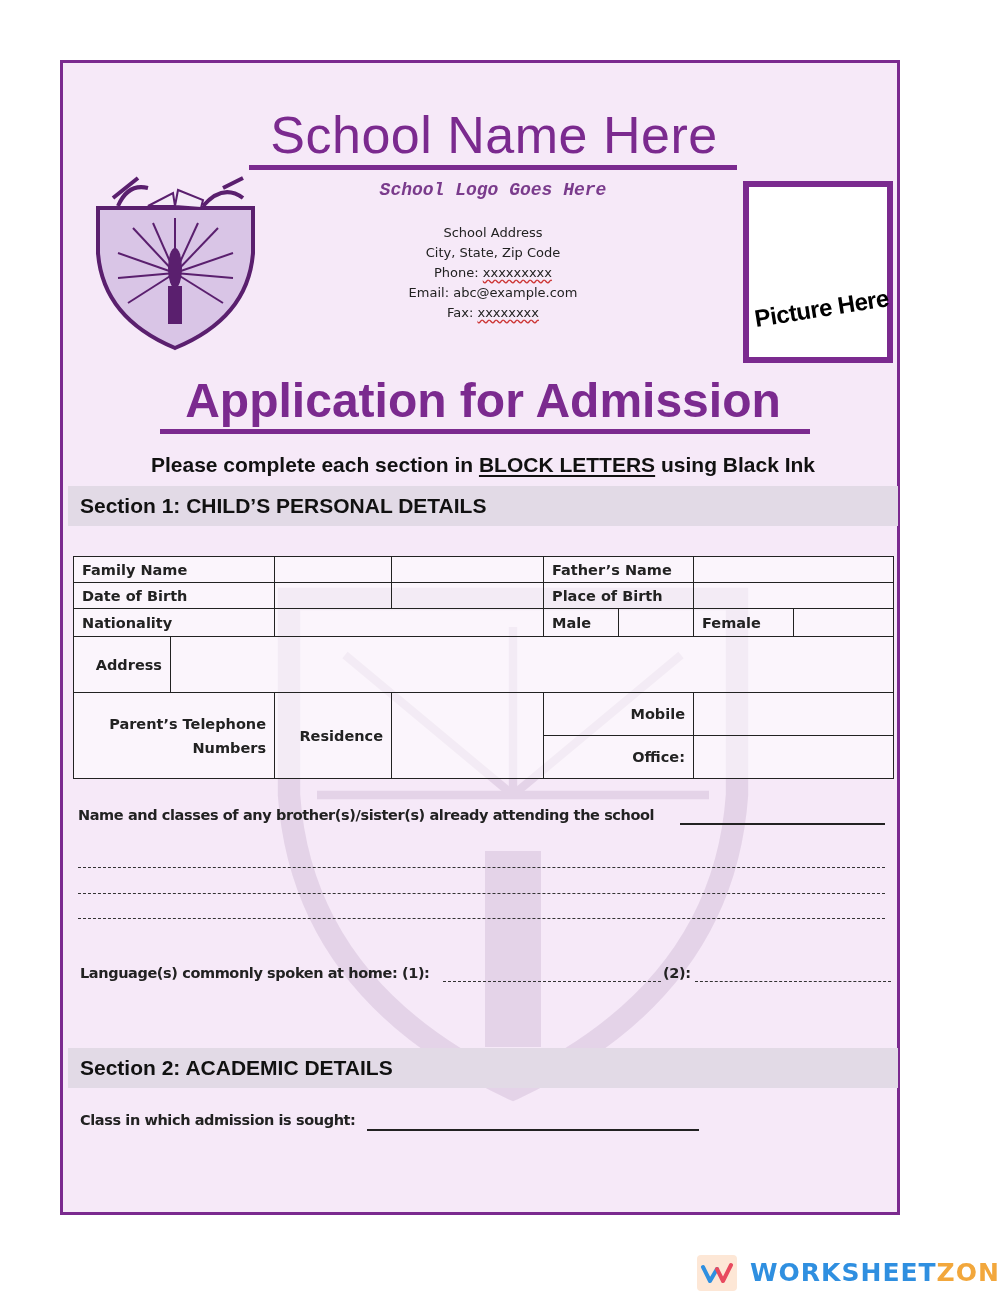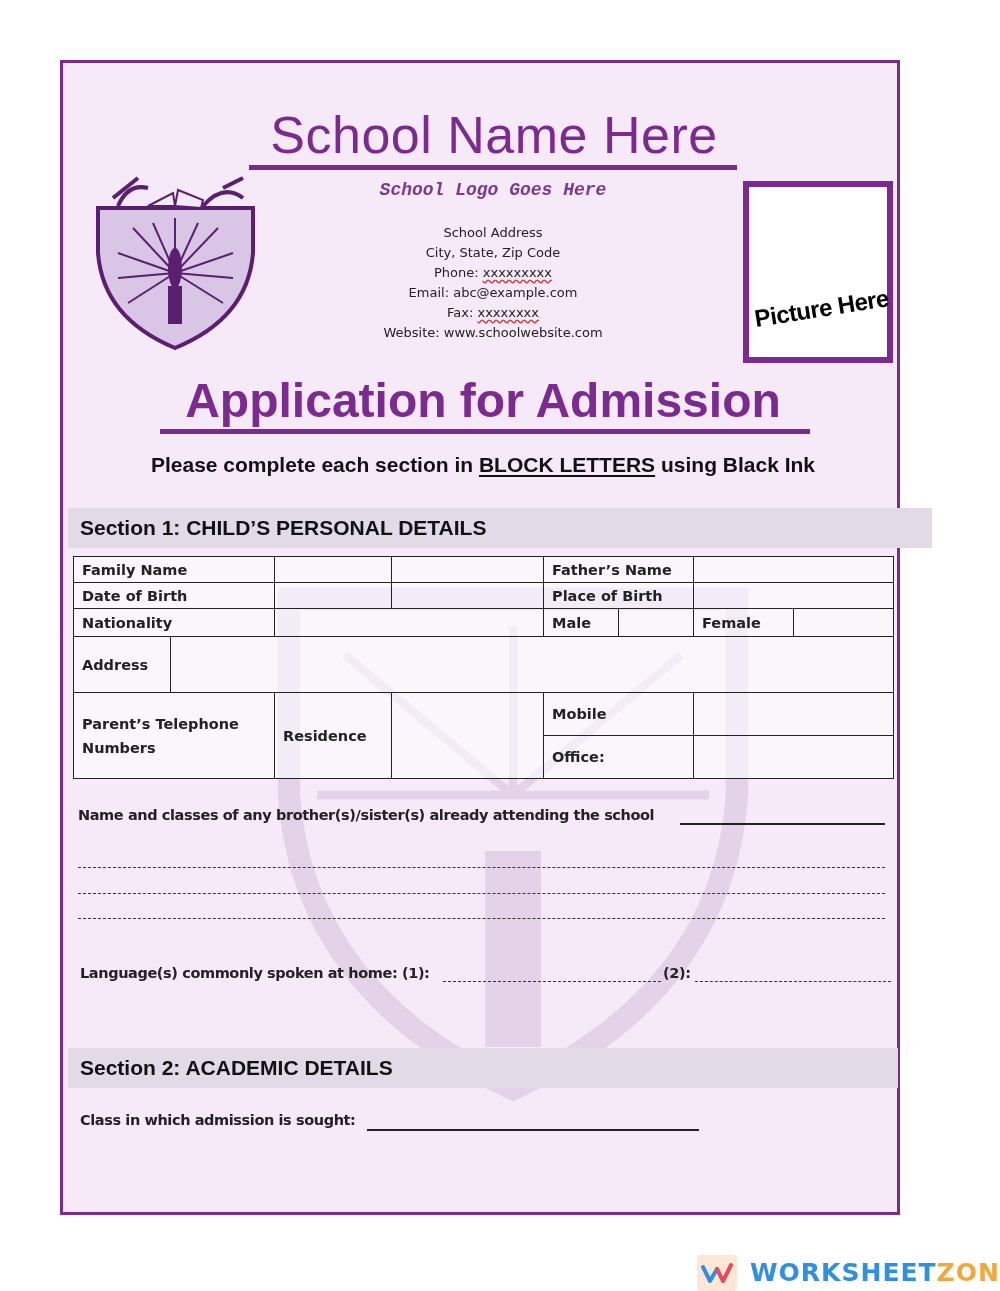--- a/index.html
+++ b/index.html
@@ -67,21 +67,21 @@
   }
   .form-table {
     position: absolute; left: 10px; top: 493px; width: 820px;
     border-collapse: collapse; table-layout: fixed;
   }
   .form-table td {
     border: 1.5px solid #222; padding: 0 8px; font-family: "DejaVu Sans", sans-serif;
     font-size: 14.5px; font-weight: bold; color: #222; background: rgba(255,255,255,0.55);
     box-sizing: border-box;
   }
-  .form-table td.center { text-align: left; }
+  .form-table td.center { text-align: right; }
   .row-h26 td { height: 26px; }
   .row-h28 td { height: 28px; }
   .line-label {
     position: absolute; font-family: "DejaVu Sans", sans-serif; font-size: 14.5px; font-weight: bold; color: #222;
     white-space: nowrap; letter-spacing: -0.4px;
   }
   .blank-line {
     position: absolute; height: 0; border-bottom: 2px solid #222;
   }
   .dash-line {
@@ -139,33 +139,32 @@
   <div class="school-name">School Name Here</div>
   <div class="school-name-rule"></div>
   <div class="logo-caption">School Logo Goes Here</div>
 
   <div class="contact">
     <div>School Address</div>
     <div>City, State, Zip Code</div>
     <div><span>Phone: </span><span class="squig">xxxxxxxxx</span></div>
     <div>Email: abc@example.com</div>
     <div><span>Fax: </span><span class="squig">xxxxxxxx</span></div>
-    <div>Website: www.schoolwebsite.com</div>
   </div>
 
   <div class="picture-box">
     <div class="picture-label">Picture Here</div>
   </div>
 
   <div class="app-title">Application for Admission</div>
   <div class="app-title-rule"></div>
 
   <div class="instructions"><span>Please complete each section in </span><u>BLOCK LETTERS</u><span> using Black Ink</span></div>
 
-  <div class="section-bar" style="top:445px;padding-left:34px;">
+  <div class="section-bar" style="top:423px;">
     <span>Section 1: CHILD’S PERSONAL DETAILS</span>
   </div>
 
   <table class="form-table">
     <colgroup>
       <col style="width:97px">
         <col style="width:104px">
         <col style="width:117px">
         <col style="width:90px">
       <col style="width:62px">

